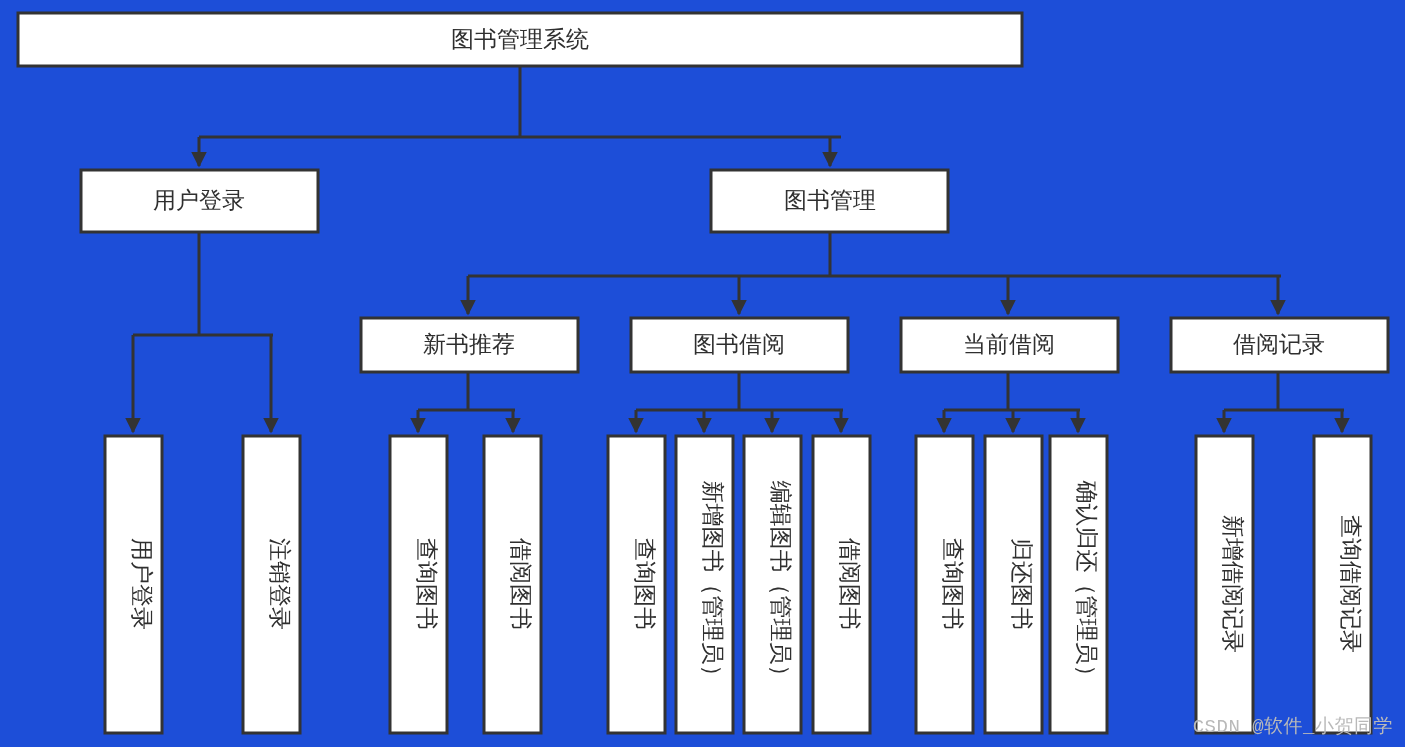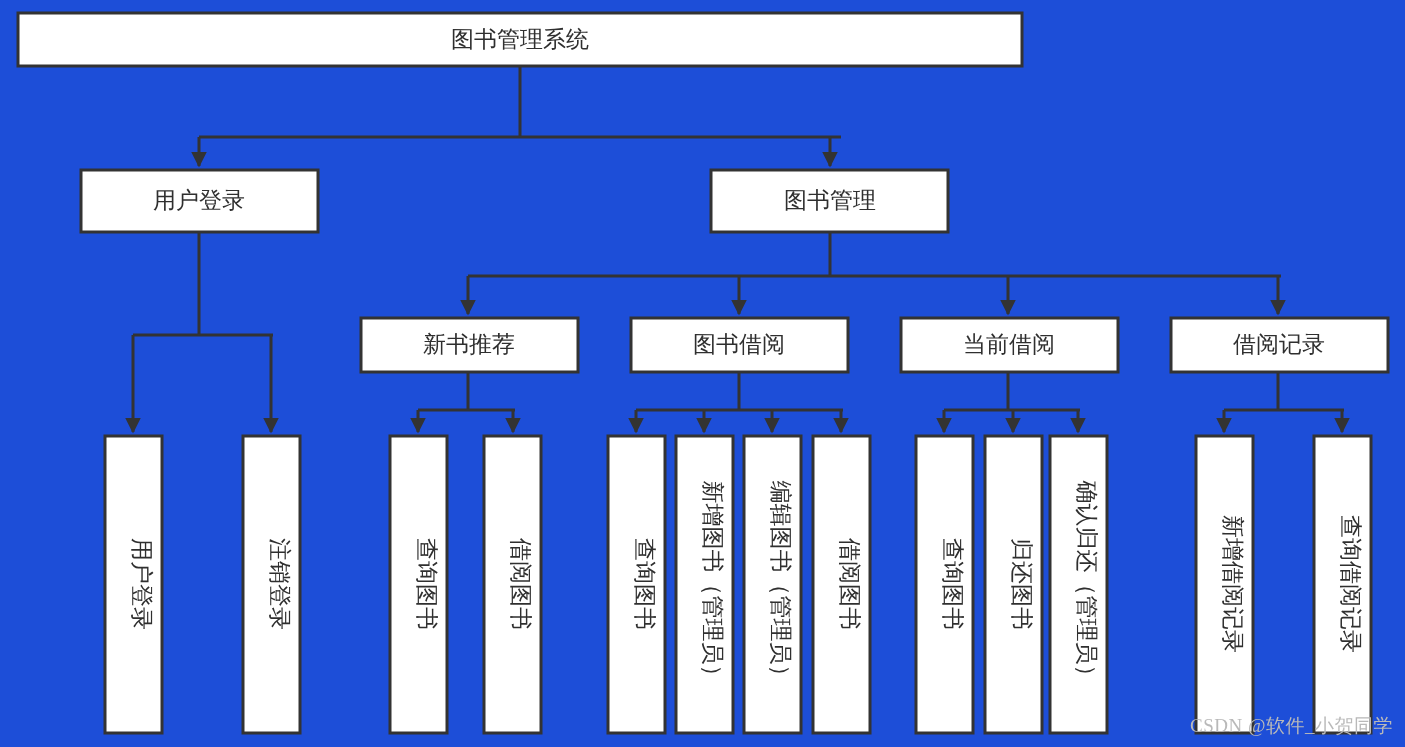--- a/index.html
+++ b/index.html
@@ -47,21 +47,21 @@
   }
   .arrowhead {
     fill: #333333;
   }
   .watermark {
     position: absolute;
     right: 12px;
     bottom: 8px;
     color: #b9b9b9;
     font-size: 19px;
-    font-family: Liberation Serif, serif;
+    font-family: Liberation Mono, monospace;
     letter-spacing: 0.5px;
     white-space: nowrap;
     user-select: none;
   }
 </style>
 </head>
 <body>
 
 <div id="page">
 

